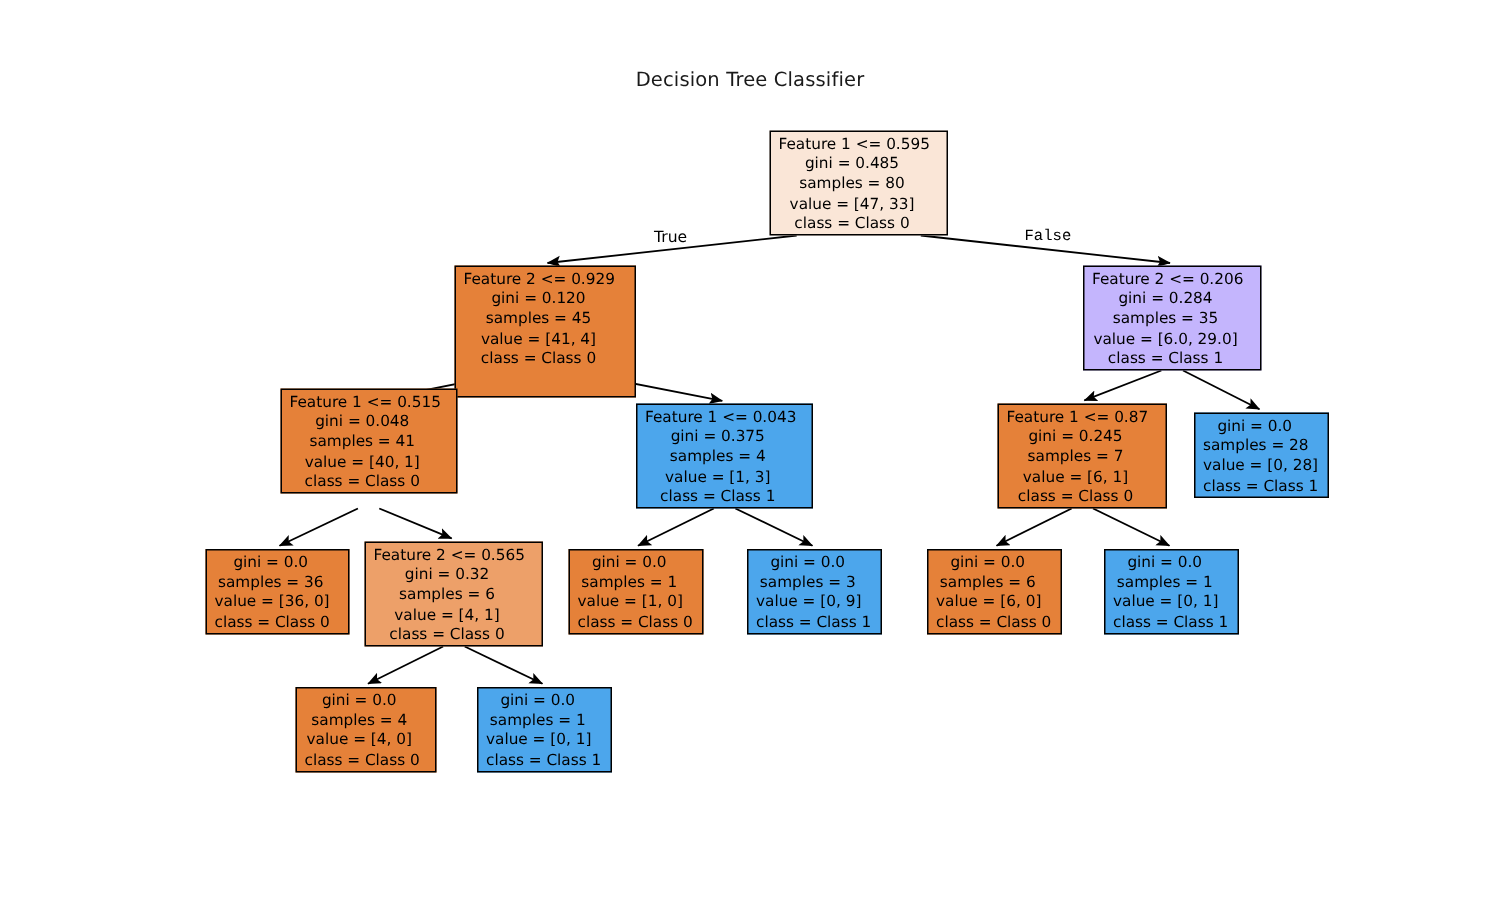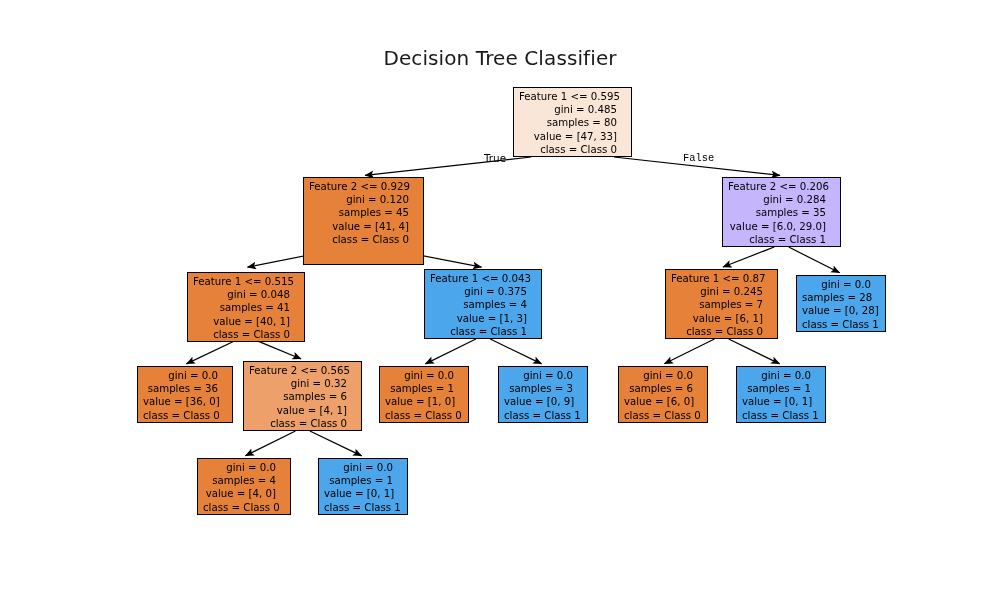--- a/index.html
+++ b/index.html
@@ -14,38 +14,38 @@
     background: #ffffff;
     overflow: hidden;
     font-family: "DejaVu Sans", sans-serif;
   }
   #chart-title {
     position: absolute;
     left: 0;
     top: 46px;
     width: 1000px;
     text-align: center;
-    font-size: 20px;
+    font-size: 13px;
     color: #1a1a1a;
     font-family: "DejaVu Sans", sans-serif;
     letter-spacing: 0.1px;
   }
   #edge-layer {
     position: absolute;
     left: 0;
     top: 0;
     width: 1000px;
     height: 600px;
     pointer-events: none;
   }
   .tree-node {
     position: absolute;
     box-sizing: border-box;
     border: 1.3px solid #000000;
-    text-align: right;
+    text-align: center;
     font-size: 10.2px;
     line-height: 13.2px;
     color: #000000;
     padding: 2px 14px 3px 5px;
     white-space: nowrap;
     font-family: "DejaVu Sans", sans-serif;
   }
   .node-line {
     display: block;
   }
@@ -103,21 +103,21 @@
         <span class="node-line">value = [41, 4]</span>
         <span class="node-line">class = Class 0</span>
       </div>
       <div class="tree-node" style="left: 722px; top: 177px; width: 119px; height: 70px; background: #c4b5fd;">
         <span class="node-line">Feature 2 &lt;= 0.206</span>
         <span class="node-line">gini = 0.284</span>
         <span class="node-line">samples = 35</span>
         <span class="node-line">value = [6.0, 29.0]</span>
         <span class="node-line">class = Class 1</span>
       </div>
-      <div class="tree-node" style="left: 187px; top: 272px; width: 118px; height: 70px; background: rgb(229, 129, 57);">
+      <div class="tree-node" style="left: 187px; top: 259px; width: 118px; height: 70px; background: rgb(229, 129, 57);">
         <span class="node-line">Feature 1 &lt;= 0.515</span>
         <span class="node-line">gini = 0.048</span>
         <span class="node-line">samples = 41</span>
         <span class="node-line">value = [40, 1]</span>
         <span class="node-line">class = Class 0</span>
       </div>
       <div class="tree-node" style="left: 424px; top: 269px; width: 118px; height: 70px; background: rgb(76, 166, 236);">
         <span class="node-line">Feature 1 &lt;= 0.043</span>
         <span class="node-line">gini = 0.375</span>
         <span class="node-line">samples = 4</span>
@@ -181,17 +181,17 @@
         <span class="node-line">class = Class 0</span>
       </div>
       <div class="tree-node" style="left: 318px; top: 458px; width: 90px; height: 57px; background: rgb(76, 166, 236);">
         <span class="node-line">gini = 0.0</span>
         <span class="node-line">samples = 1</span>
         <span class="node-line">value = [0, 1]</span>
         <span class="node-line">class = Class 1</span>
       </div>
     </div>
   <div id="label-layer">
-      <div class="edge-label" style="left: 436px; top: 152px; margin-left: 48px;">True</div>
+      <div class="edge-label" style="left: 436px; top: 152px;">True</div>
       <div class="edge-label" style="left: 683px; top: 152px; font-family: Liberation Mono, monospace;">False</div>
     </div>
 
 </div>
 
 </body></html>

